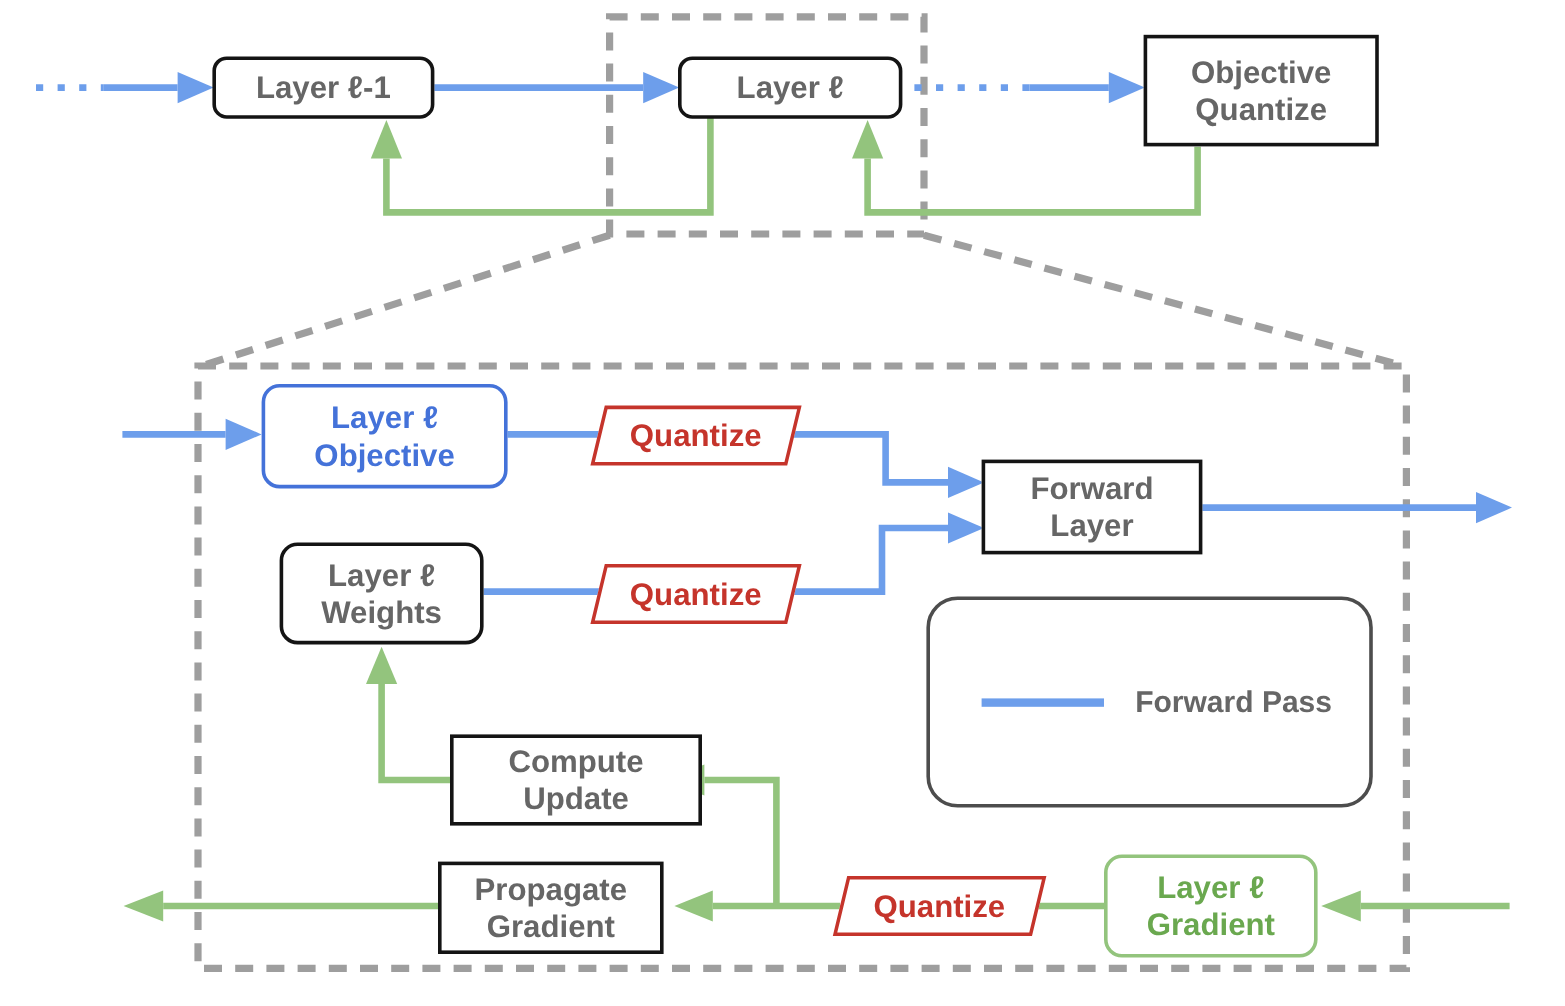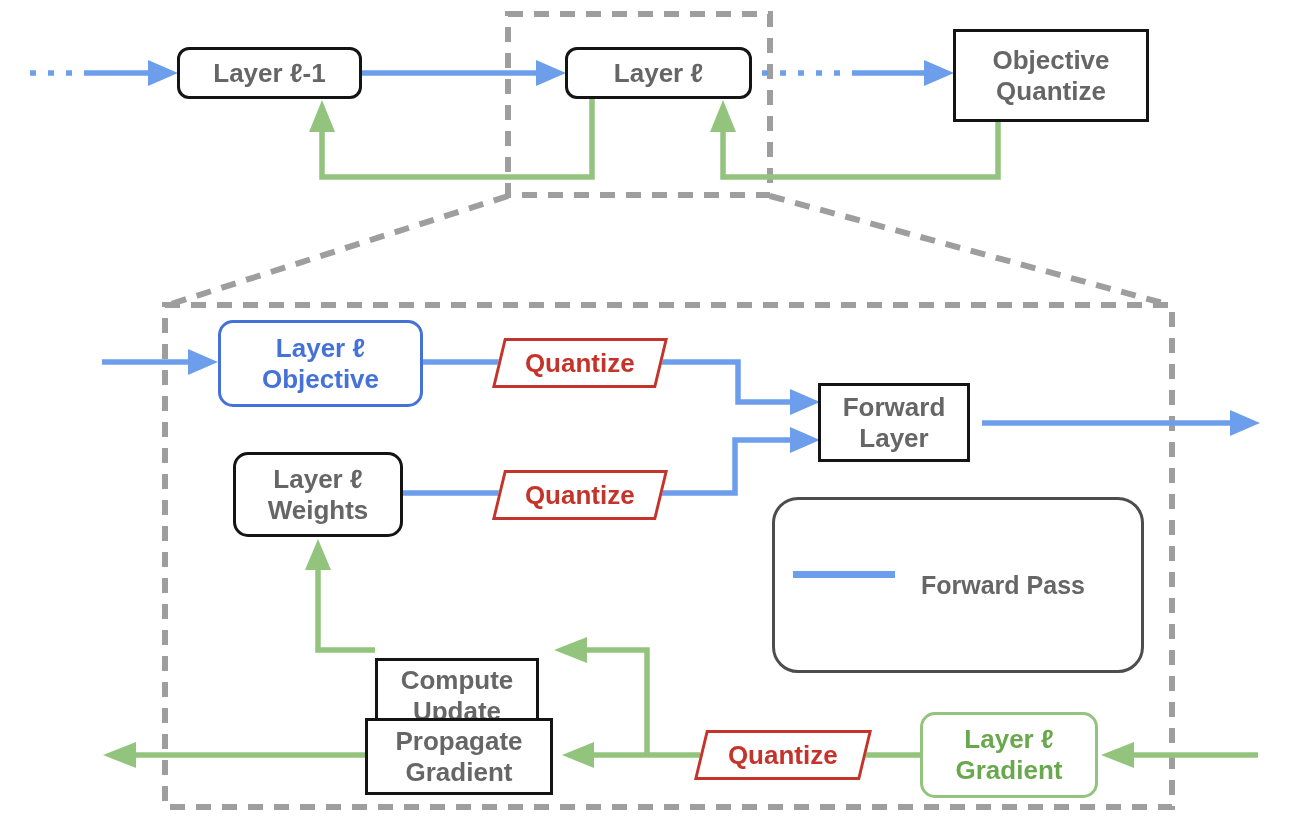--- a/index.html
+++ b/index.html
@@ -38,21 +38,21 @@
     transform:skewX(13.5deg);
     font-weight:bold;font-size:26px;color:var(--quant-red,#c5342b);
   }
 
   .legend{
     position:absolute;left:772px;top:497px;width:372px;height:176px;box-sizing:border-box;
     border:3px solid var(--legend-border,#4d4d4d);border-radius:26px;background:#fff;
     display:flex;flex-direction:column;justify-content:space-evenly;
     padding:6px 0;
   }
-  .legend-row{display:flex;}
+  .legend-row{display:flex;align-items:center;padding-left:25px;}
   .swatch{width:102px;height:7px;margin-left:18px;flex:none;}
   .legend-label{margin-left:26px;font-weight:bold;font-size:25px;color:var(--text-gray,#666666);}
 </style>
 </head>
 <body>
 
 <div class="stage">
 
   <svg class="wires" viewBox="0 0 1304 838">
 
@@ -152,42 +152,42 @@
 
   <div class="node blue" style="left:218px;top:320px;width:205px;height:87px;">
     <span>Layer ℓ</span>
     <span>Objective</span>
   </div>
 
   <div class="para" style="left:498px;top:338px;width:164px;height:50px;">
     <span class="unskew">Quantize</span>
   </div>
 
-  <div class="node sq" style="left:818px;top:383px;width:152px;height:79px;">
+  <div class="node sq" style="left:818px;top:383px;width:184px;height:79px;">
     <span>Forward</span>
     <span>Layer</span>
   </div>
 
   <div class="node r15" style="left:233px;top:452px;width:170px;height:85px;">
     <span>Layer ℓ</span>
     <span>Weights</span>
   </div>
 
   <div class="para" style="left:498px;top:470px;width:164px;height:50px;">
     <span class="unskew">Quantize</span>
   </div>
 
   <div class="legend">
     <div class="legend-row">
       <div class="swatch" style="background-color: rgb(109, 158, 235);"></div>
       <span class="legend-label">Forward Pass</span>
     </div>
   </div>
 
-  <div class="node sq" style="left:375px;top:612px;width:164px;height:76px;margin-top:46px;">
+  <div class="node sq" style="left:375px;top:612px;width:210px;height:76px;">
     <span>Compute</span>
     <span>Update</span>
   </div>
 
   <div class="node sq" style="left:365px;top:718px;width:188px;height:77px;">
     <span>Propagate</span>
     <span>Gradient</span>
   </div>
 
   <div class="para" style="left:700px;top:730px;width:166px;height:50px;">

